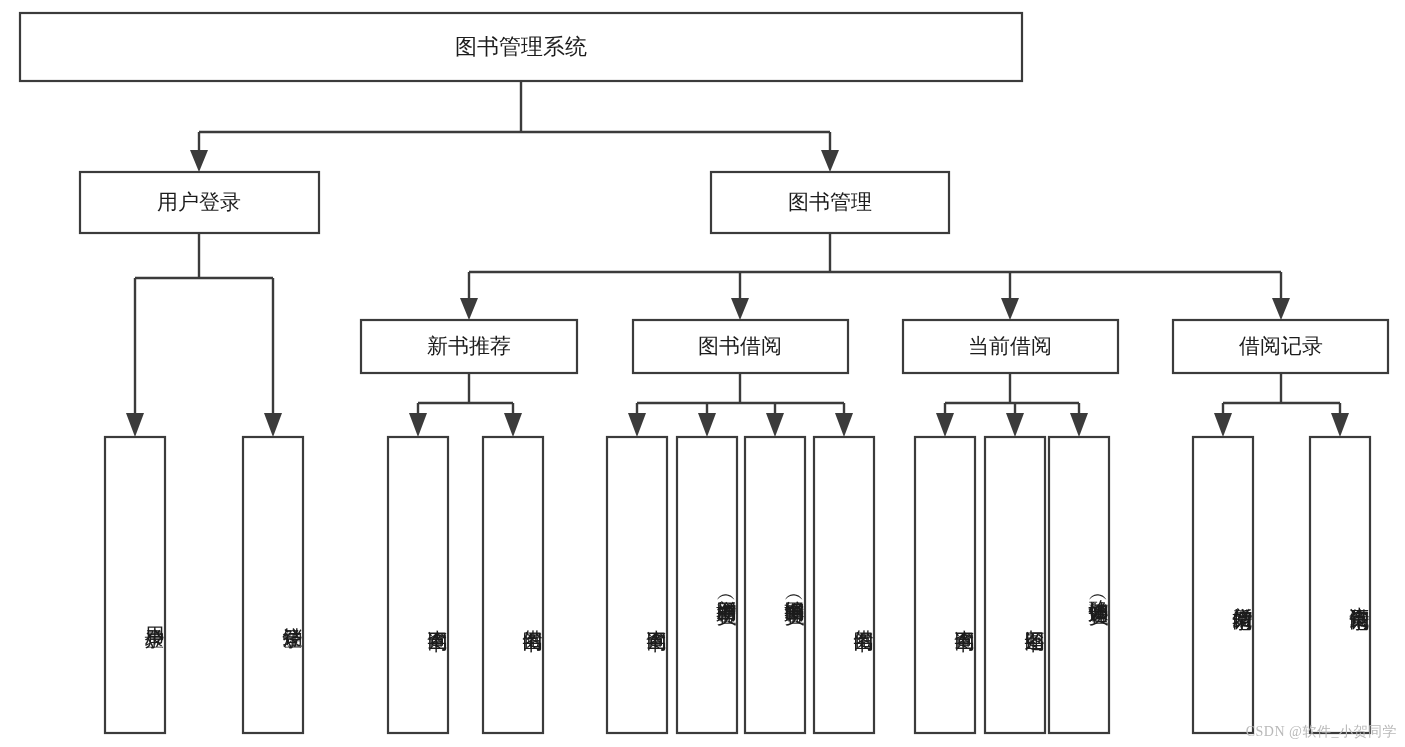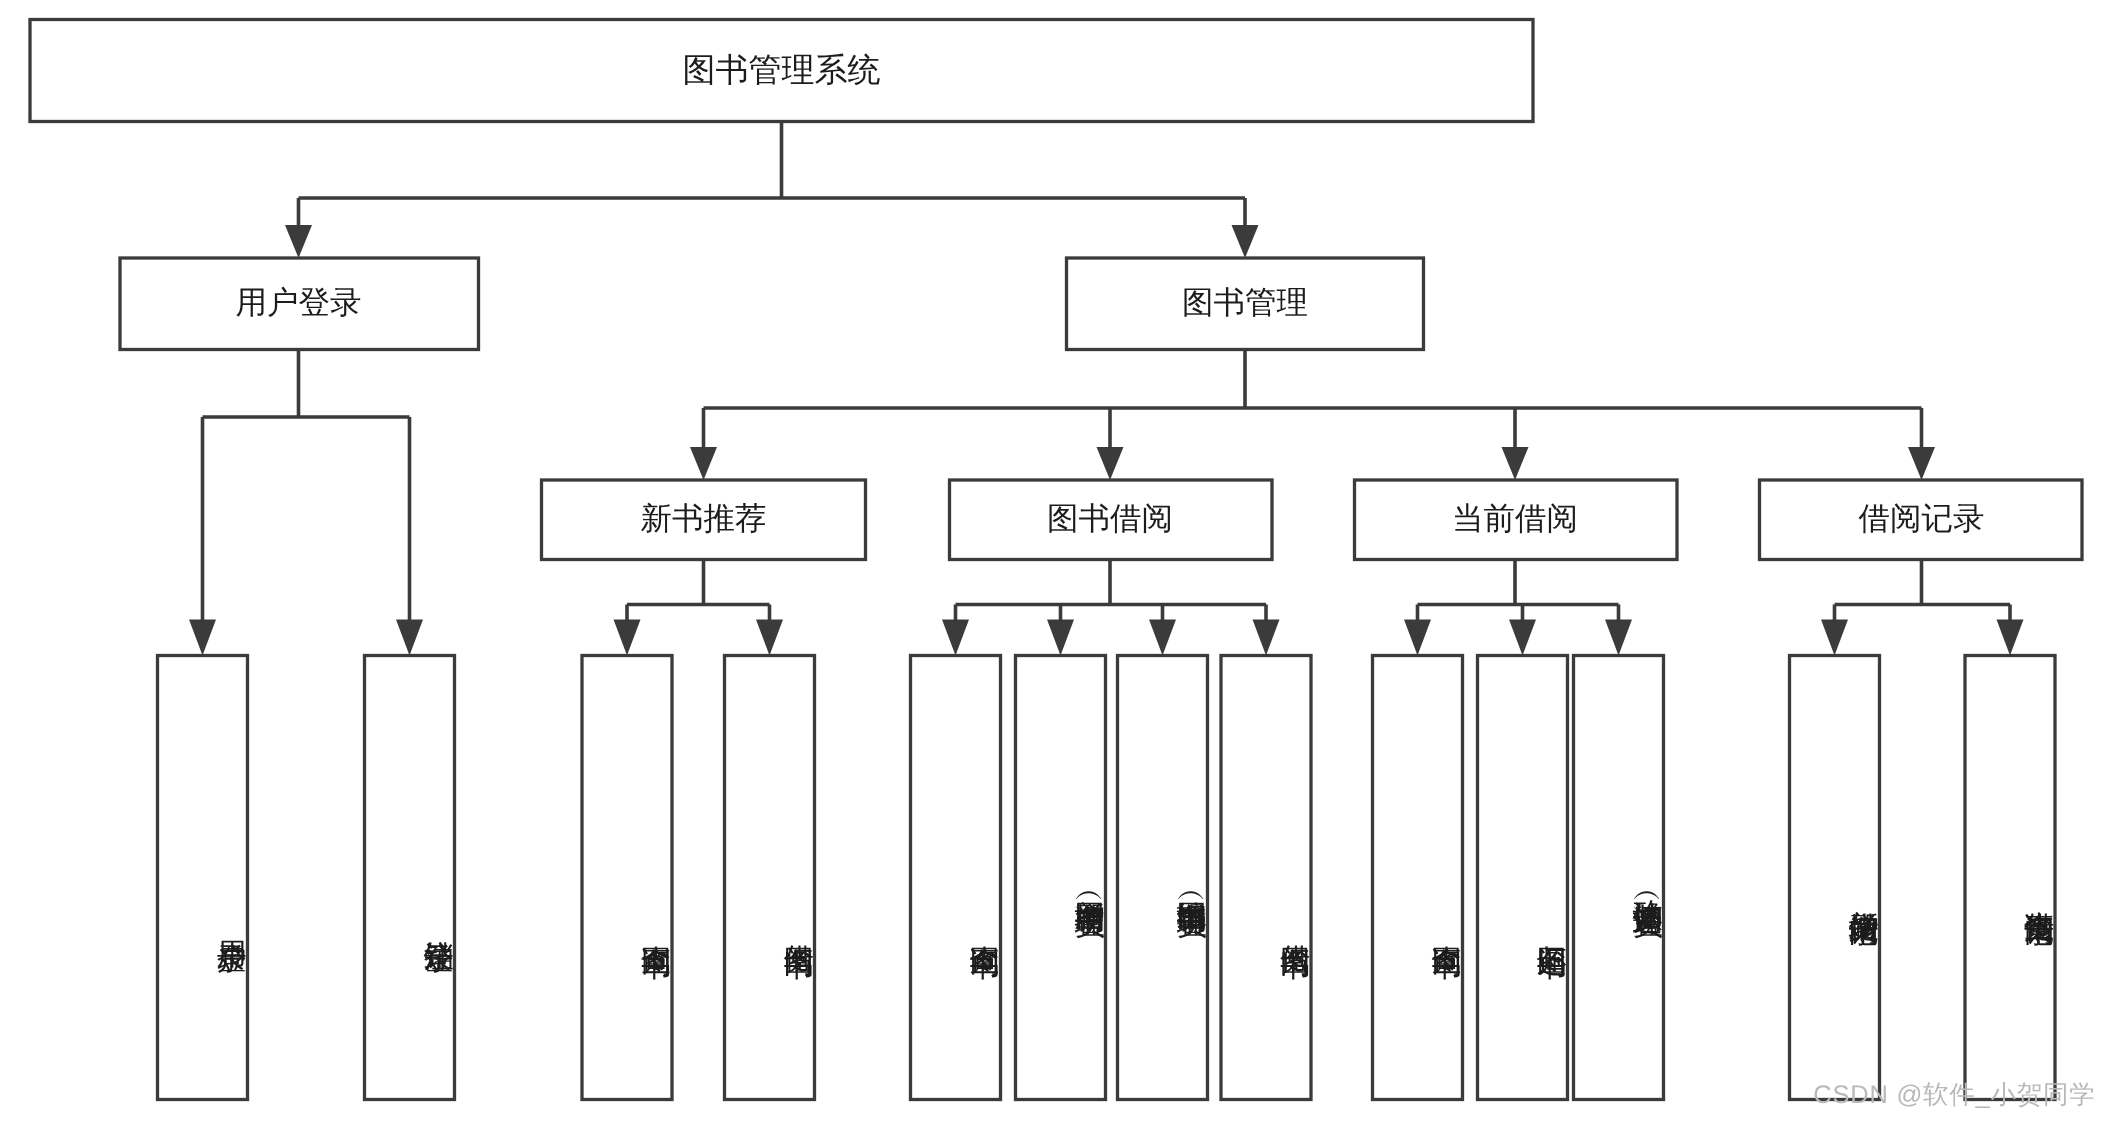--- a/index.html
+++ b/index.html
@@ -61,22 +61,22 @@
     display: flex;
     align-items: flex-start;
     justify-content: center;
     white-space: nowrap;
     pointer-events: none;
   }
   .watermark {
     position: absolute;
     right: 8px;
     bottom: 6px;
-    font-family: Liberation Sans, sans-serif;
-    font-size: 17px;
+    font-family: Liberation Serif, serif;
+    font-size: 14px;
     color: #b9b9b9;
     letter-spacing: 0.5px;
     white-space: nowrap;
   }
 </style>
 </head>
 <body>
 
 <div id="diagram-root">
 

